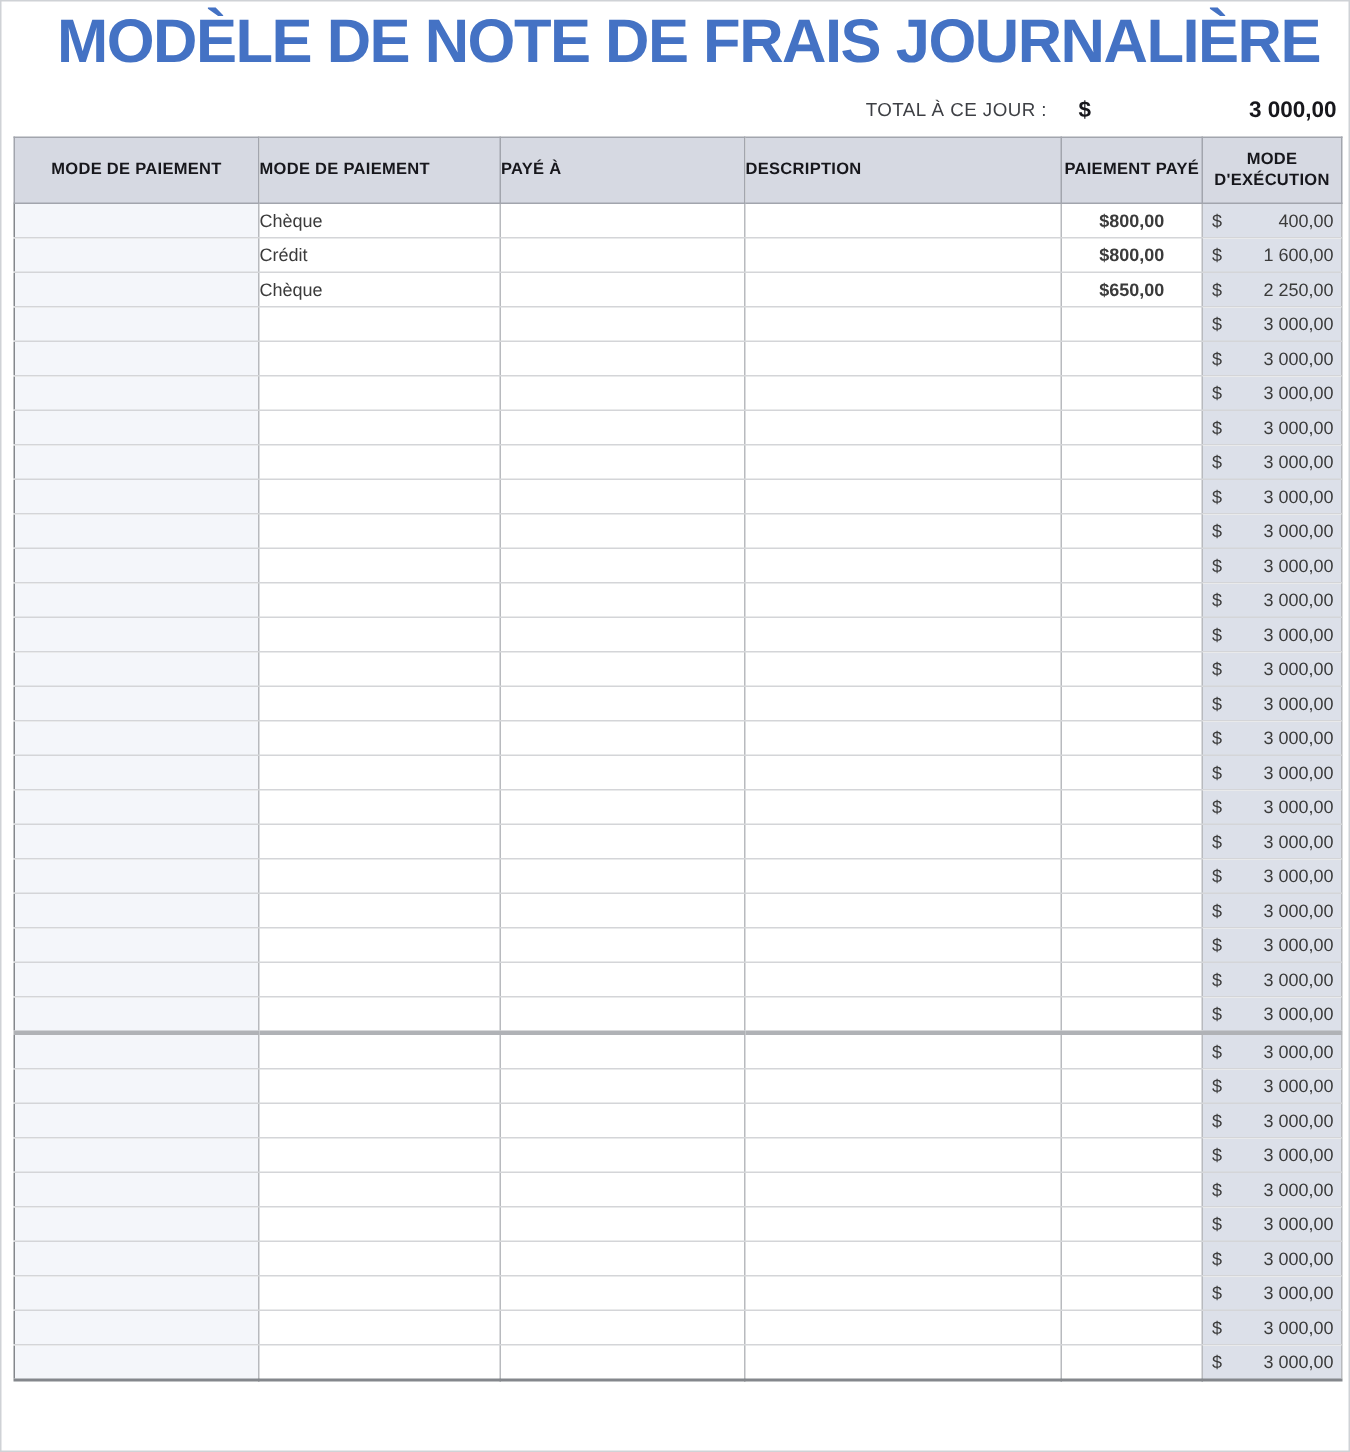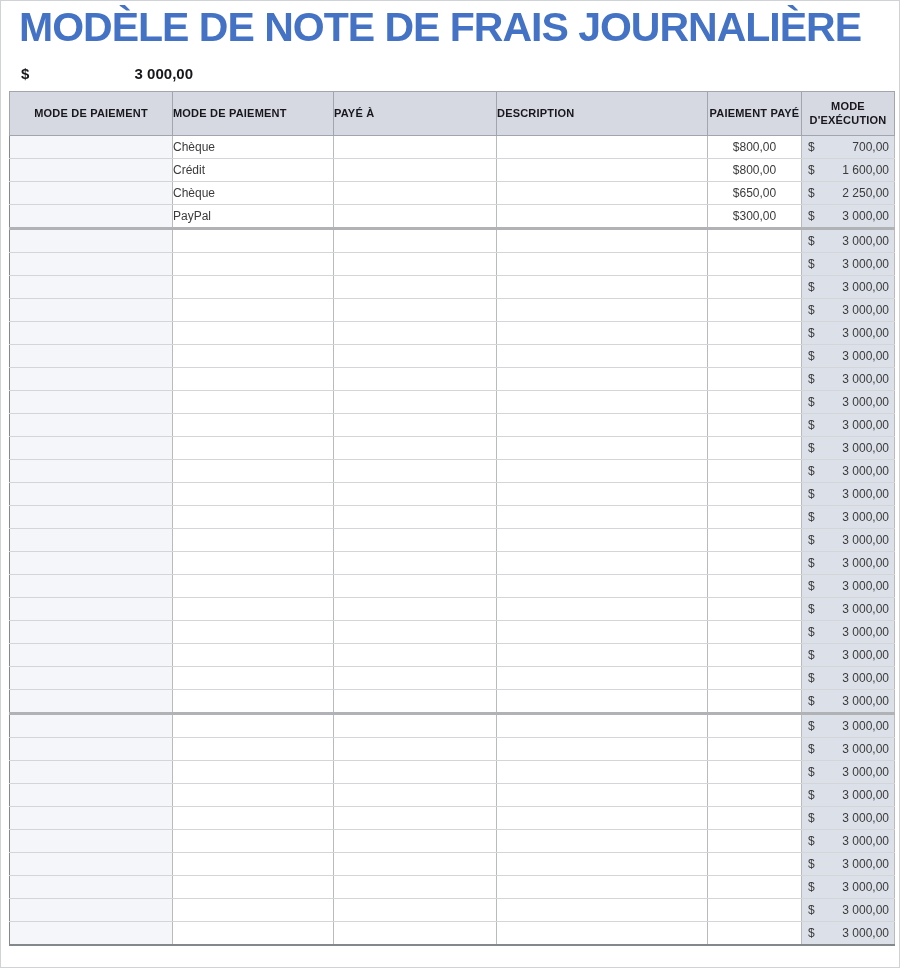--- a/index.html
+++ b/index.html
@@ -6,20 +6,21 @@
   .page {
     width:900px; height:968px; box-sizing:border-box;
     border:1px solid #cfd2d6; background:#fff; overflow:hidden;
     font-family:"Liberation Sans", sans-serif;
   }
   .title {
     margin:0; padding:3px 0 0 18px;
     font-size:41px; line-height:46px; font-weight:700;
     letter-spacing:-1px; white-space:nowrap;
     color:var(--c-title, #4472c4);
+    text-align:center;
   }
   .summary {
     display:flex; align-items:center;
     width:885px; height:20px; margin:13px 0 8px 8px;
   }
   .s-label {
     flex:1; text-align:right; padding-right:9px;
     font-size:12.5px; letter-spacing:0.3px; color:#3d3f44;
   }
   .s-cur {
@@ -48,33 +49,34 @@
   th.th-center { text-align:center; }
   table.expense td {
     height:22px; padding:0; overflow:hidden; white-space:nowrap;
     font-size:12px; color:var(--c-text, #3b3b3b);
     border-right:1px solid var(--c-grid-vertical, #b8babe);
     border-bottom:1px solid var(--c-grid-horizontal, #d4d5d8);
     vertical-align:middle;
   }
   td.td-date { background:var(--c-date-column-bg, #f4f6fa); }
   td.td-mode, td.td-payea, td.td-desc { padding-left:5px; }
-  td.td-montant { text-align:center; }
+  td.td-montant { text-align:center;font-weight:bold; }
   td.td-total { background:var(--c-running-total-bg, #dce0e9); font-size:11.5px; }
   .total-wrap { display:flex; justify-content:space-between; padding:0 5px 0 6px; line-height:22px; }
   tr.group-end td { border-bottom:3px solid var(--c-group-separator, #b0b2b6); }
 </style>
 </head>
 <body>
 
 <div class="page">
 
   <h1 class="title">MODÈLE DE NOTE DE FRAIS JOURNALIÈRE</h1>
 
   <div class="summary">
+    <span class="s-label">TOTAL À CE JOUR :</span>
     <span class="s-cur">$</span>
     <span class="s-amount">3 000,00</span>
   </div>
 
   <table class="expense">
     <colgroup>
       <col style="width:163px">
       <col style="width:161px">
       <col style="width:163px">
       <col style="width:211px">
@@ -94,21 +96,21 @@
     <tbody id="table-body">
         <tr>
           <td class="td-date"></td>
           <td class="td-mode">Chèque</td>
           <td class="td-payea"></td>
           <td class="td-desc"></td>
           <td class="td-montant">$800,00</td>
           <td class="td-total">
             <div class="total-wrap">
               <span>$</span>
-              <span>700,00</span>
+              <span>400,00</span>
             </div>
           </td>
         </tr>
         <tr>
           <td class="td-date"></td>
           <td class="td-mode">Crédit</td>
           <td class="td-payea"></td>
           <td class="td-desc"></td>
           <td class="td-montant">$800,00</td>
           <td class="td-total">
@@ -121,33 +123,20 @@
         <tr>
           <td class="td-date"></td>
           <td class="td-mode">Chèque</td>
           <td class="td-payea"></td>
           <td class="td-desc"></td>
           <td class="td-montant">$650,00</td>
           <td class="td-total">
             <div class="total-wrap">
               <span>$</span>
               <span>2 250,00</span>
-            </div>
-          </td>
-        </tr>
-        <tr class="group-end">
-          <td class="td-date"></td>
-          <td class="td-mode">PayPal</td>
-          <td class="td-payea"></td>
-          <td class="td-desc"></td>
-          <td class="td-montant">$300,00</td>
-          <td class="td-total">
-            <div class="total-wrap">
-              <span>$</span>
-              <span>3 000,00</span>
             </div>
           </td>
         </tr>
         <tr>
           <td class="td-date"></td>
           <td class="td-mode"></td>
           <td class="td-payea"></td>
           <td class="td-desc"></td>
           <td class="td-montant"></td>
           <td class="td-total">

